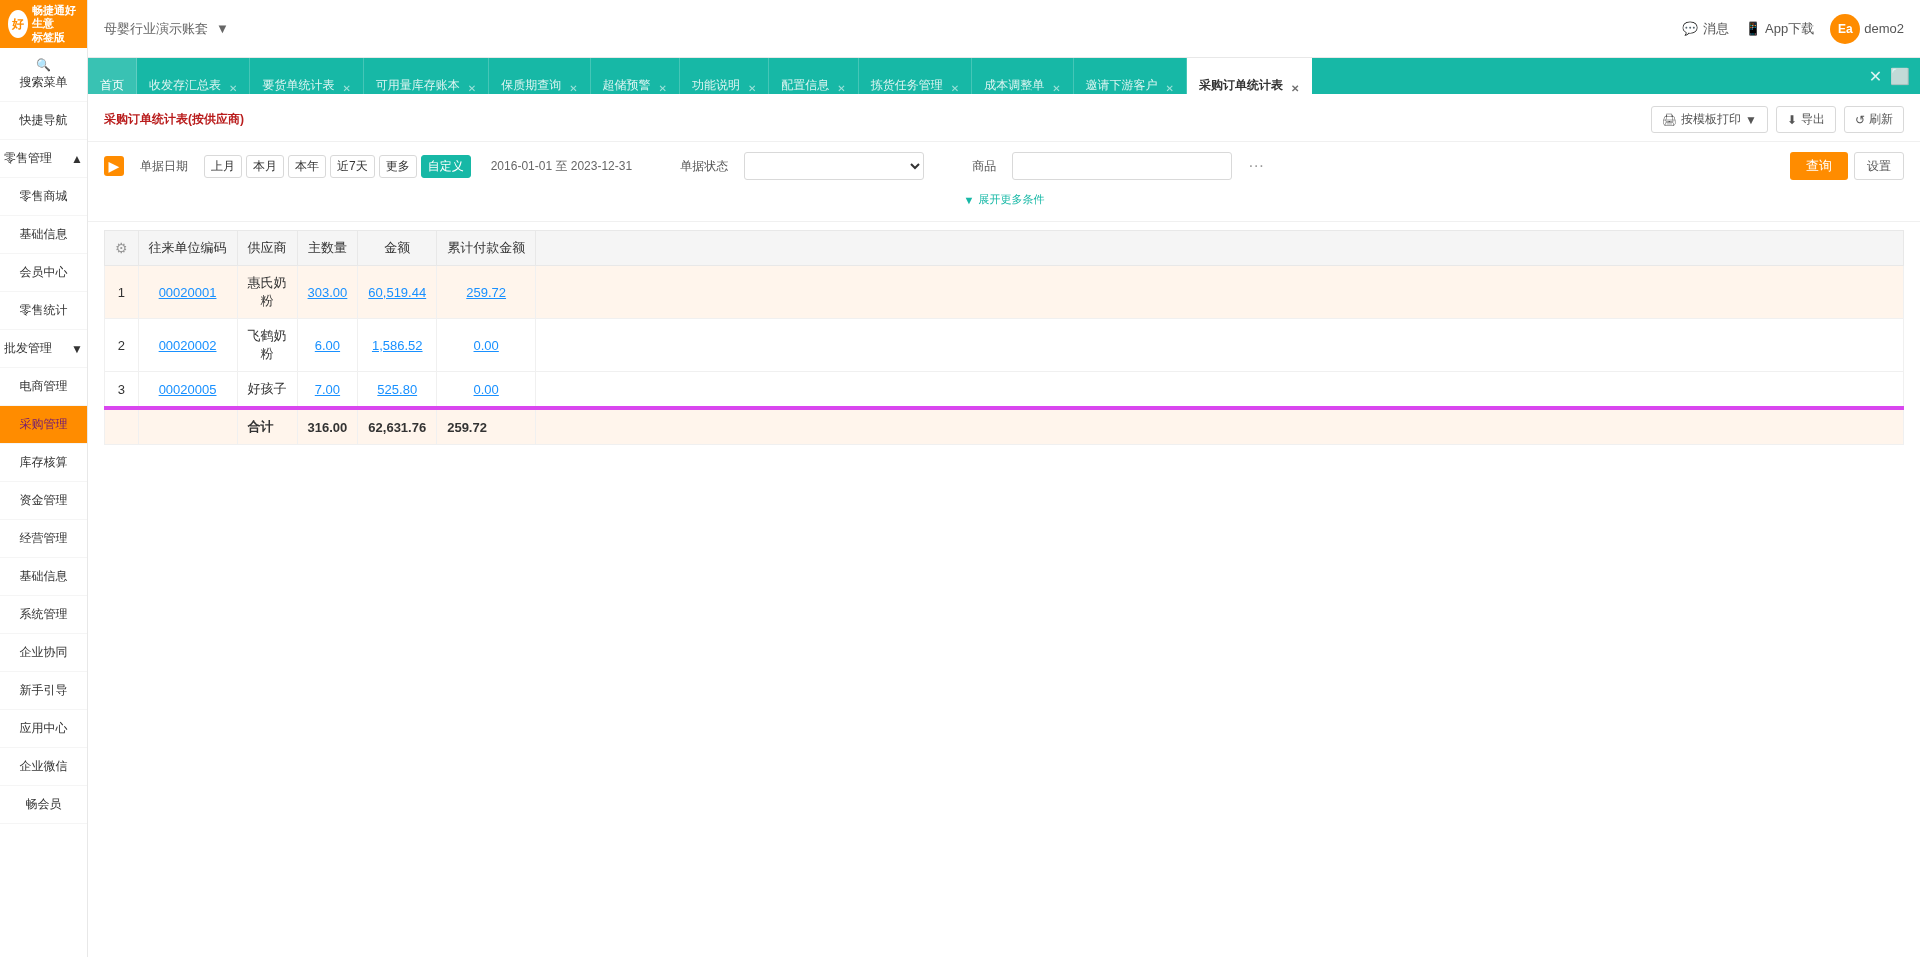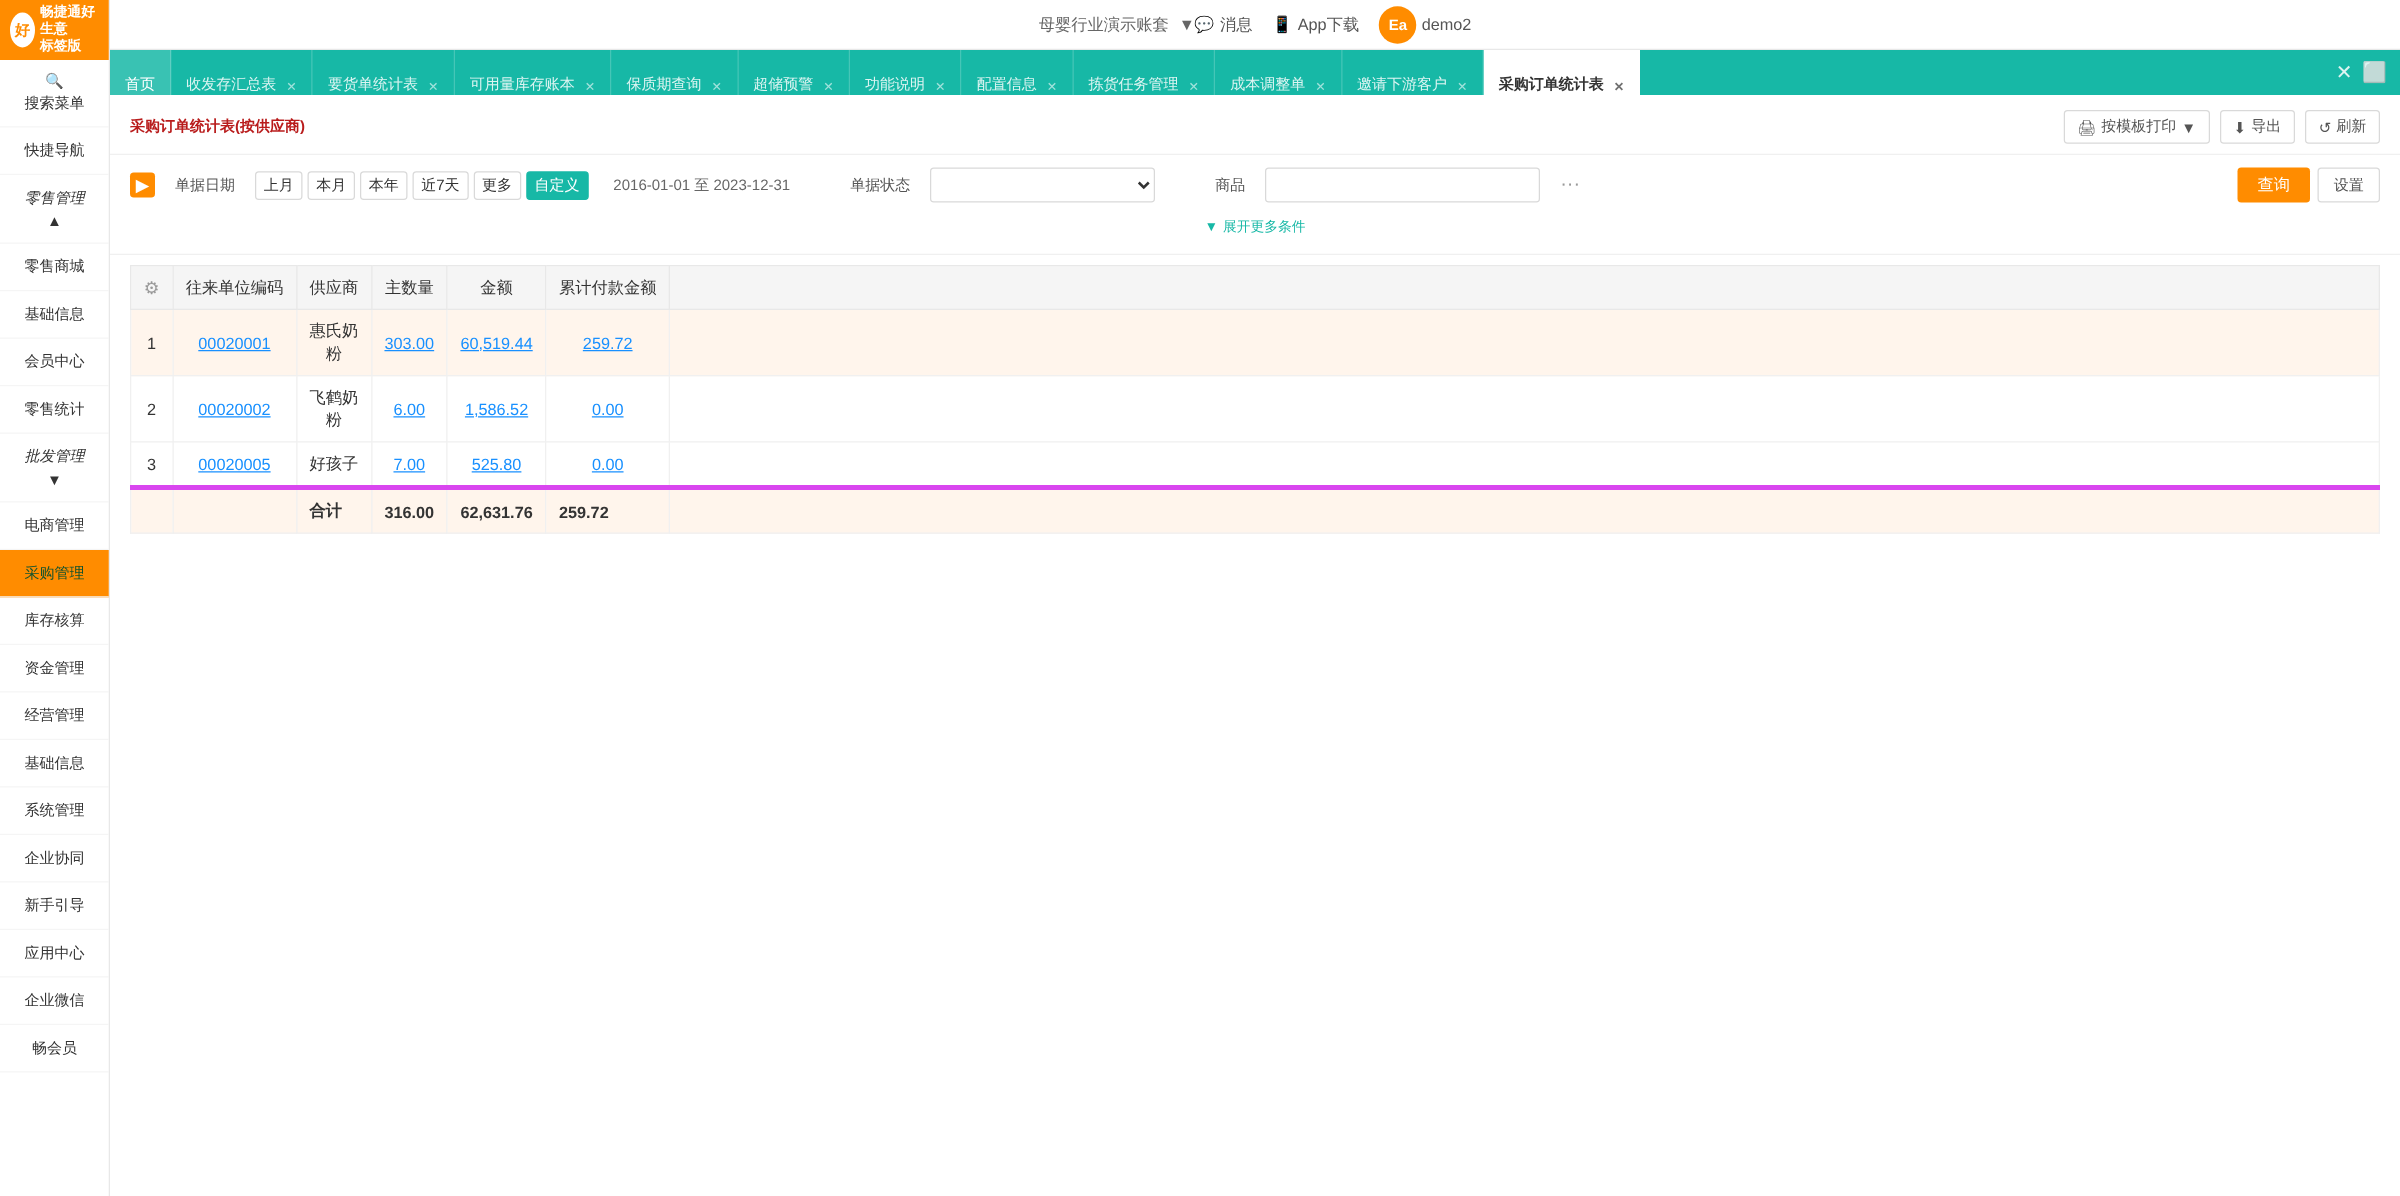--- a/index.html
+++ b/index.html
@@ -50,38 +50,38 @@
       font-size: 12px;
       color: #333;
       cursor: pointer;
       border-bottom: 1px solid #f5f5f5;
       display: flex;
       align-items: center;
       justify-content: center;
       flex-direction: column;
       gap: 2px;
     }
-    .sidebar-nav-item.active { background: #ff8c00; color: #14532d; justify-content: center; }
-    .sidebar-nav-item.has-arrow { flex-direction: column; justify-content: space-between; gap: 3px; font-style: italic; }
+    .sidebar-nav-item.active { background: #ff8c00; color: #701a75; justify-content: center; }
+    .sidebar-nav-item.has-arrow { flex-direction: row; justify-content: space-between; gap: 3px; }
 
     
     .main {
       flex: 1;
       display: flex;
       flex-direction: column;
       overflow: hidden;
     }
 
     
     .top-header {
       background: #fff;
-      height: 40px;
-      display: flex;
-      align-items: center;
-      justify-content: center;
+      height: 58px;
+      display: flex;
+      align-items: center;
+      justify-content: space-between;
       padding: 0 16px;
       border-bottom: 1px solid #e8e8e8;
       flex-shrink: 0;
     }
     .top-header-left {
       display: flex;
       align-items: center;
       gap: 8px;
       color: #666;
       font-size: 13px;

